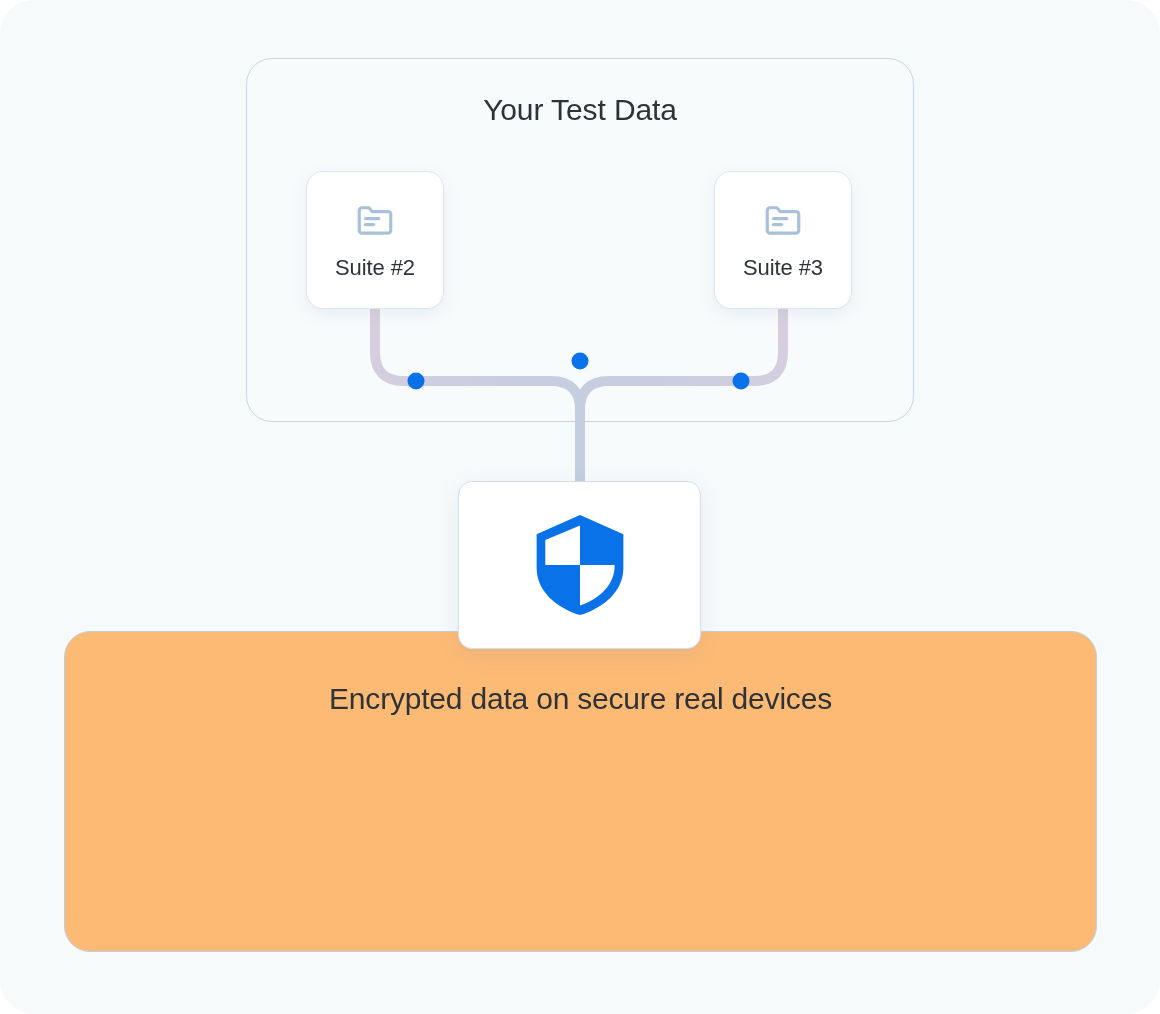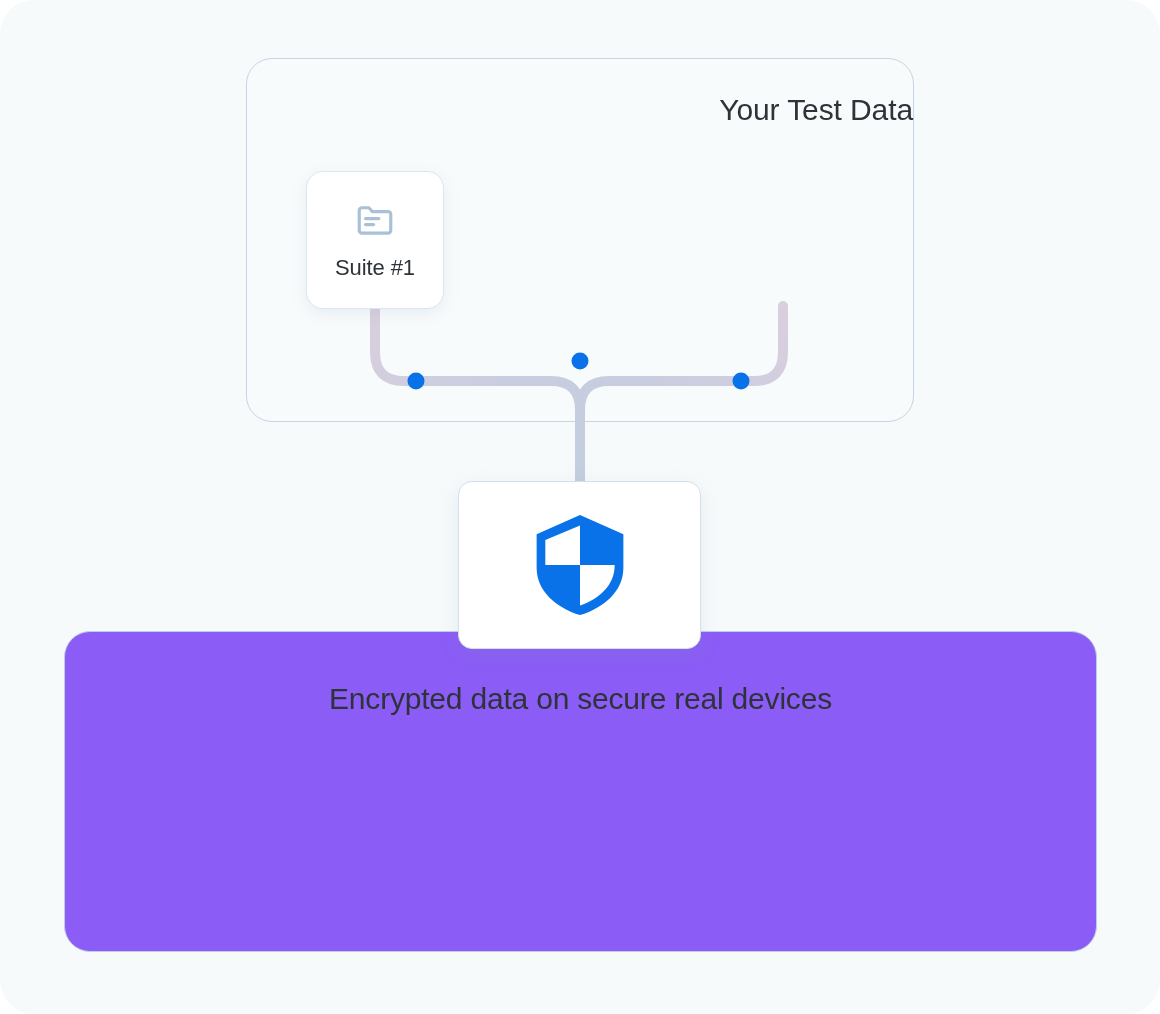--- a/index.html
+++ b/index.html
@@ -31,21 +31,21 @@
     border: 1.6px solid #c6d6e6;
     border-radius: 26px;
     background: #f8fbfc;
   }
 
   #top-title {
     position: absolute;
     left: 0;
     top: 34px;
     width: 100%;
-    text-align: right;
+    text-align: center;
     font-size: 30px;
     font-weight: 400;
     color: #2d3338;
     letter-spacing: -0.1px;
   }
 
   
   .suite-card {
     position: absolute;
     width: 138px;
@@ -102,21 +102,21 @@
 
   
   #bottom-panel {
     position: absolute;
     left: 64px;
     top: 631px;
     width: 1033px;
     height: 321px;
     border: 1.6px solid #bdd0e2;
     border-radius: 26px;
-    background: #8b5cf6;
+    background: #fdba74;
     z-index: 3;
   }
 
   #bottom-title {
     position: absolute;
     left: 0;
     top: 50px;
     width: 100%;
     text-align: center;
     font-size: 30px;
@@ -201,24 +201,32 @@
   <div id="top-panel">
     <div id="top-title">Your Test Data</div>
   </div>
 
   <div class="suite-card" id="suite-1">
     <svg class="suite-icon" viewBox="0 0 24 24" fill="none" stroke="#a8c0d8" stroke-width="1.8" stroke-linecap="round" stroke-linejoin="round">
       <path d="M3 6.5A1.5 1.5 0 0 1 4.5 5h4l2 2.2h9A1.5 1.5 0 0 1 21 8.7V18a1.5 1.5 0 0 1-1.5 1.5h-15A1.5 1.5 0 0 1 3 18z"></path>
       <line x1="6.6" y1="11.2" x2="14.2" y2="11.2"></line>
       <line x1="6.6" y1="14.6" x2="11.2" y2="14.6"></line>
     </svg>
-    <div class="suite-label">Suite #1</div>
-  </div>
-
-
+    <div class="suite-label">Suite #2</div>
+  </div>
+
+
+  <div class="suite-card" id="suite-3">
+    <svg class="suite-icon" viewBox="0 0 24 24" fill="none" stroke="#a8c0d8" stroke-width="1.8" stroke-linecap="round" stroke-linejoin="round">
+      <path d="M3 6.5A1.5 1.5 0 0 1 4.5 5h4l2 2.2h9A1.5 1.5 0 0 1 21 8.7V18a1.5 1.5 0 0 1-1.5 1.5h-15A1.5 1.5 0 0 1 3 18z"></path>
+      <line x1="6.6" y1="11.2" x2="14.2" y2="11.2"></line>
+      <line x1="6.6" y1="14.6" x2="11.2" y2="14.6"></line>
+    </svg>
+    <div class="suite-label">Suite #3</div>
+  </div>
 
   <div id="bottom-panel">
     <div id="bottom-title">Encrypted data on secure real devices</div>
   </div>
 
   <div id="shield-card">
     <svg id="shield-icon" viewBox="0 0 100 110">
       <path d="M50 3 L95 23 V58 C95 82 75 99 50 107 C25 99 5 82 5 58 V23 Z" fill="#0a72e8"></path>
       <path d="M50 14 L50 55 L14 55 V29 Z" fill="#ffffff"></path>
       <path d="M50 55 L86 55 C86 76 70 90 50 97 Z" fill="#ffffff"></path>

